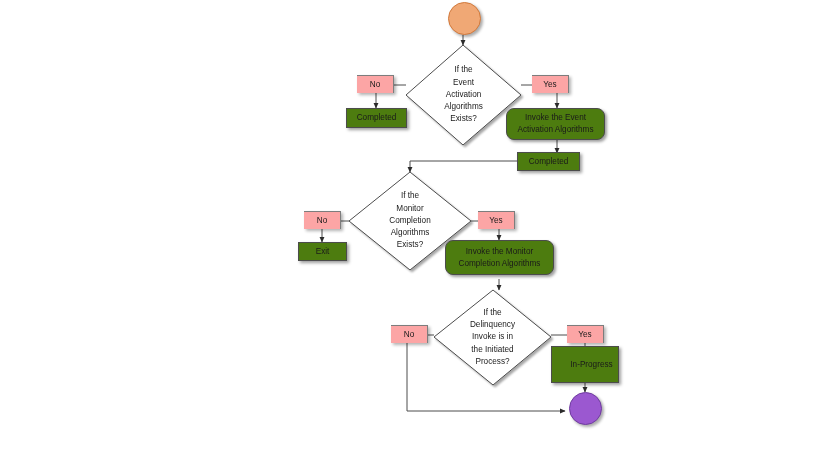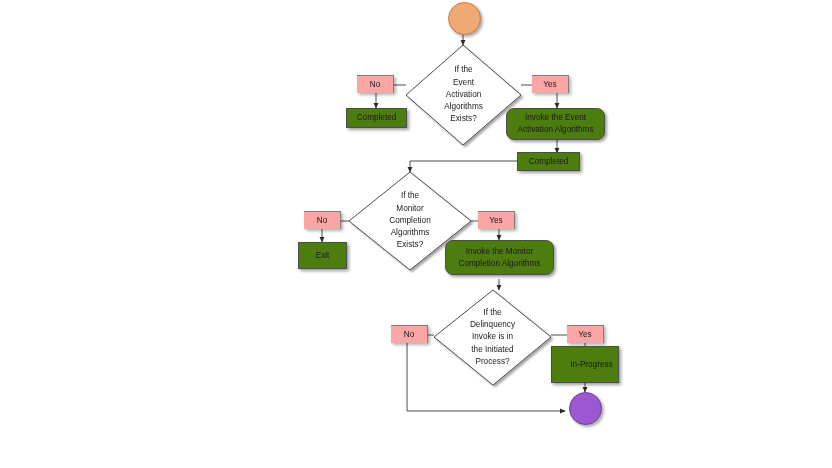--- a/index.html
+++ b/index.html
@@ -188,21 +188,21 @@
   <div class="elabel yes" style="left:521px; top:325px; width:37px; height:18px;">Yes</div>
 
   <div class="node proc" style="left:300px; top:108px; width:61px; height:20px;">Completed</div>
 
   <div class="node proc rounded" style="left:460px; top:108px; width:99px; height:32px;">
     <span>Invoke the Event Activation Algorithms</span>
   </div>
 
   <div class="node proc" style="left:471px; top:152px; width:63px; height:19px;">Completed</div>
 
-  <div class="node proc" style="left:252px; top:242px; width:49px; height:27px;">Exit</div>
+  <div class="node proc" style="left:252px; top:242px; width:49px; height:19px;">Exit</div>
 
   <div class="node proc rounded" style="left:399px; top:240px; width:109px; height:35px;">
     <span>Invoke the Monitor Completion Algorithms</span>
   </div>
 
   <div class="node proc" style="left:505px; top:346px; width:68px; height:37px;padding-left:17px;">In-Progress</div>
 
 </div>
 
 </body></html>

